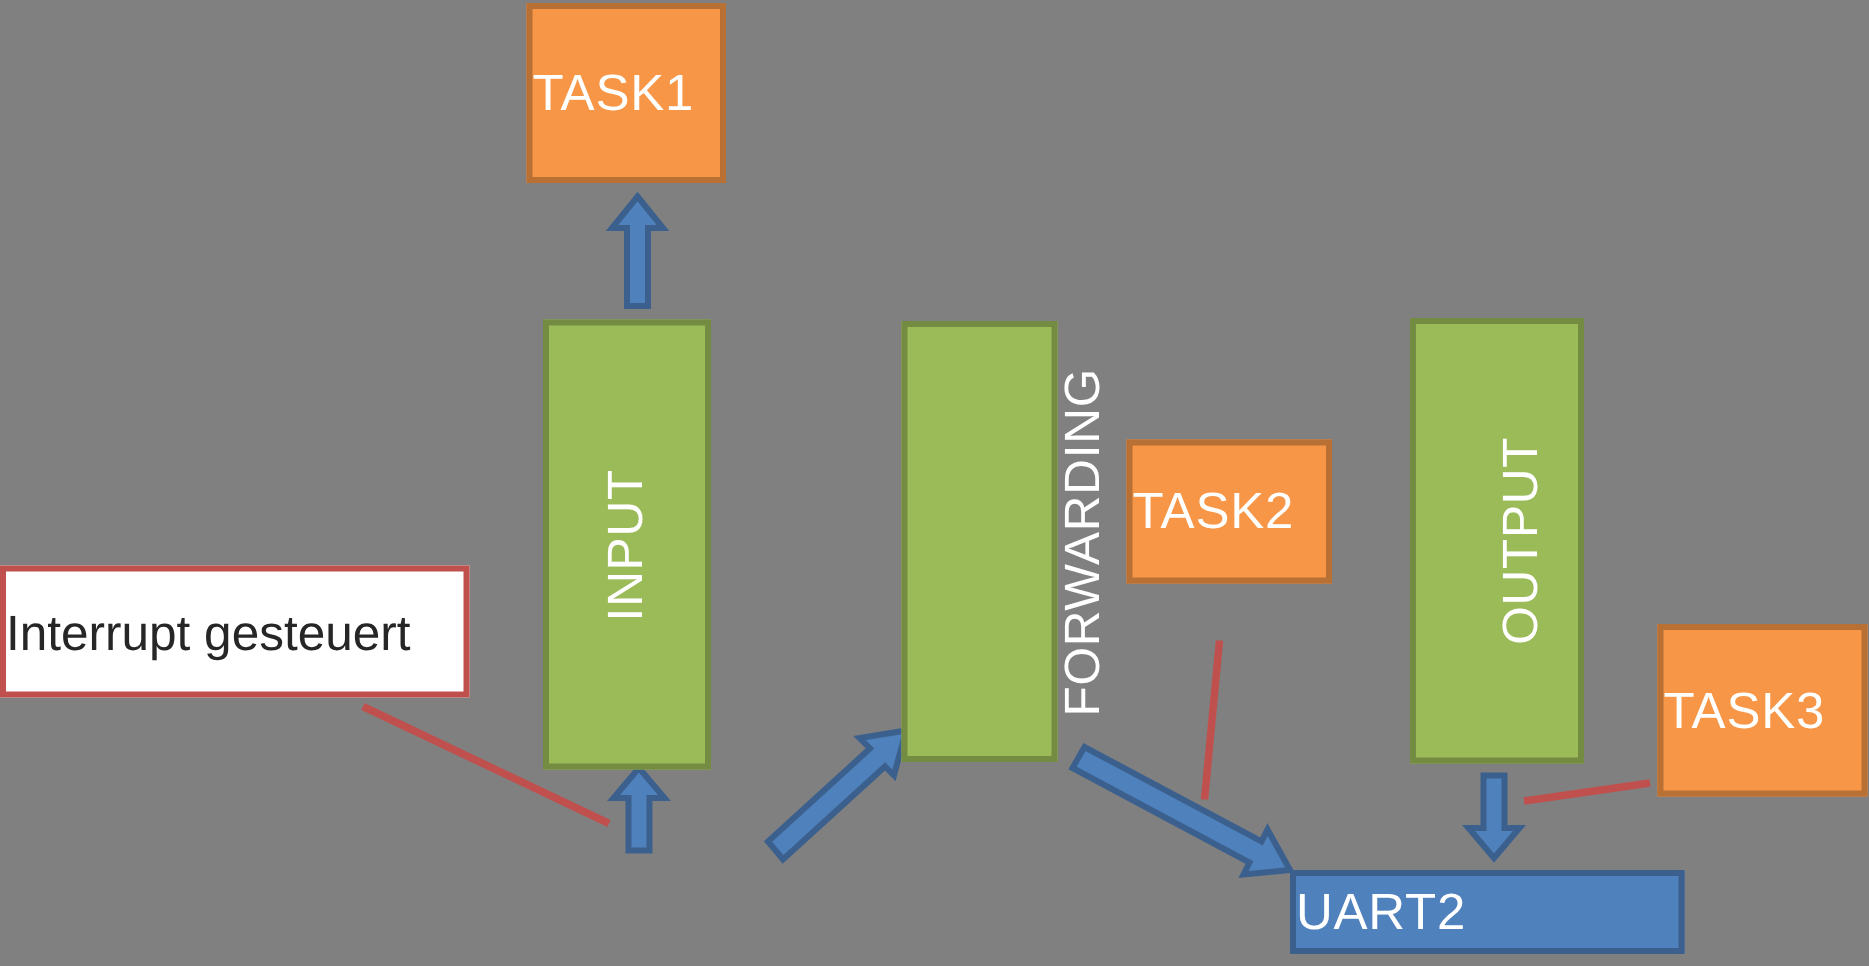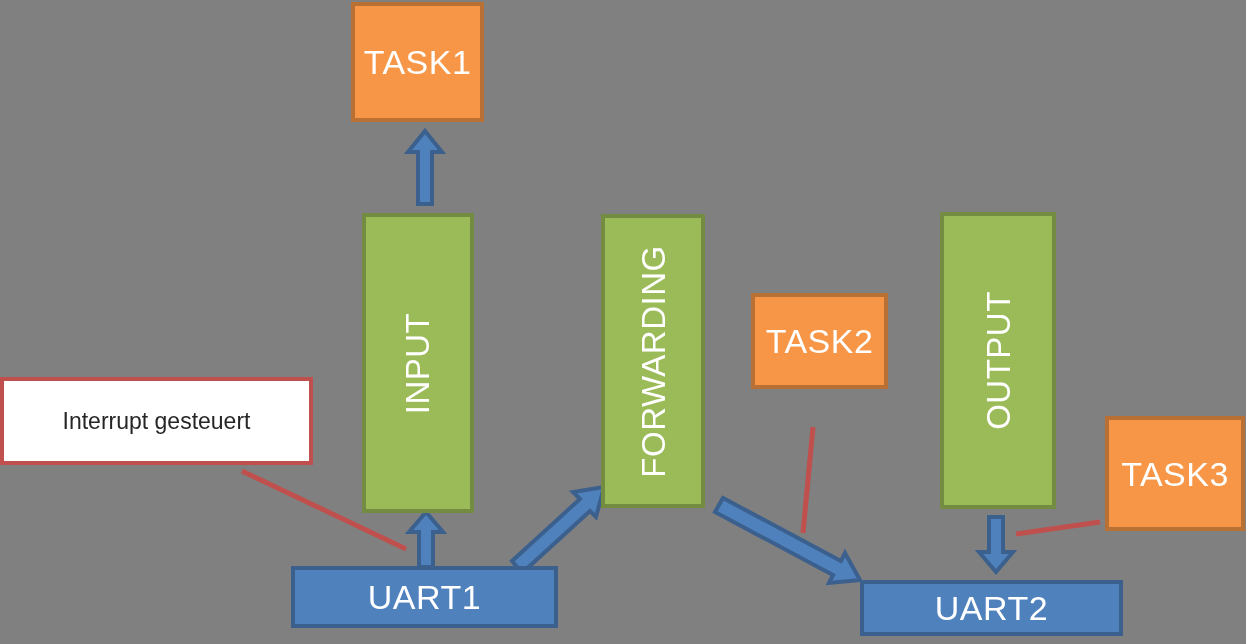--- a/index.html
+++ b/index.html
@@ -6,34 +6,34 @@
   .canvas{
     position:relative;
     width:1246px;height:644px;
     background:#808080;
     overflow:hidden;
     font-family:"Liberation Sans", sans-serif;
   }
   .overlay{position:absolute;left:0;top:0;z-index:1;}
   .box{
     position:absolute;z-index:2;
-    display:flex;align-items:center;justify-content:center;
+    display:flex;align-items:center;
     box-sizing:border-box;
     color:#FFFFFF;
     font-size:34px;
     line-height:1;
     letter-spacing:0.5px;
   }
   .orange{background:#F79646;border:4px solid #B97034;}
   .green {background:#9BBB59;border:4px solid #748C42;}
   .blue  {background:#4F81BD;border:4px solid #3B608D;}
   .note  {background:#FFFFFF;border:4px solid #C0504D;color:#262626;}
   .vlbl{transform:rotate(-90deg);white-space:nowrap;font-size:33px;}
   .hlbl{white-space:nowrap;}
-  .note .hlbl{font-size:23px;letter-spacing:0;}
+  .note .hlbl{font-size:33px;letter-spacing:0;}
 
   
   .task1      {left:351px;top:2px;  width:133px;height:120px;}
   .input      {left:362px;top:213px;width:112px;height:300px;}
   .forwarding {left:601px;top:214px;width:104px;height:294px;}
   .task2      {left:751px;top:293px;width:137px;height:96px;}
   .output     {left:940px;top:212px;width:116px;height:297px;}
   .task3      {left:1105px;top:416px;width:140px;height:115px;}
   .uart1      {left:291px;top:566px;width:267px;height:62px;}
   .uart2      {left:860px;top:580px;width:263px;height:56px;}
@@ -77,23 +77,20 @@
   </div>
 
   <div class="box green output">
     <span class="vlbl">OUTPUT</span>
   </div>
 
   <div class="box orange task3">
     <span class="hlbl">TASK3</span>
   </div>
 
-  <div class="box blue uart1">
-    <span class="hlbl">UART1</span>
-  </div>
 
   <div class="box blue uart2">
     <span class="hlbl">UART2</span>
   </div>
 
   <div class="box note interrupt">
     <span class="hlbl">Interrupt gesteuert</span>
   </div>
 
 </div>

